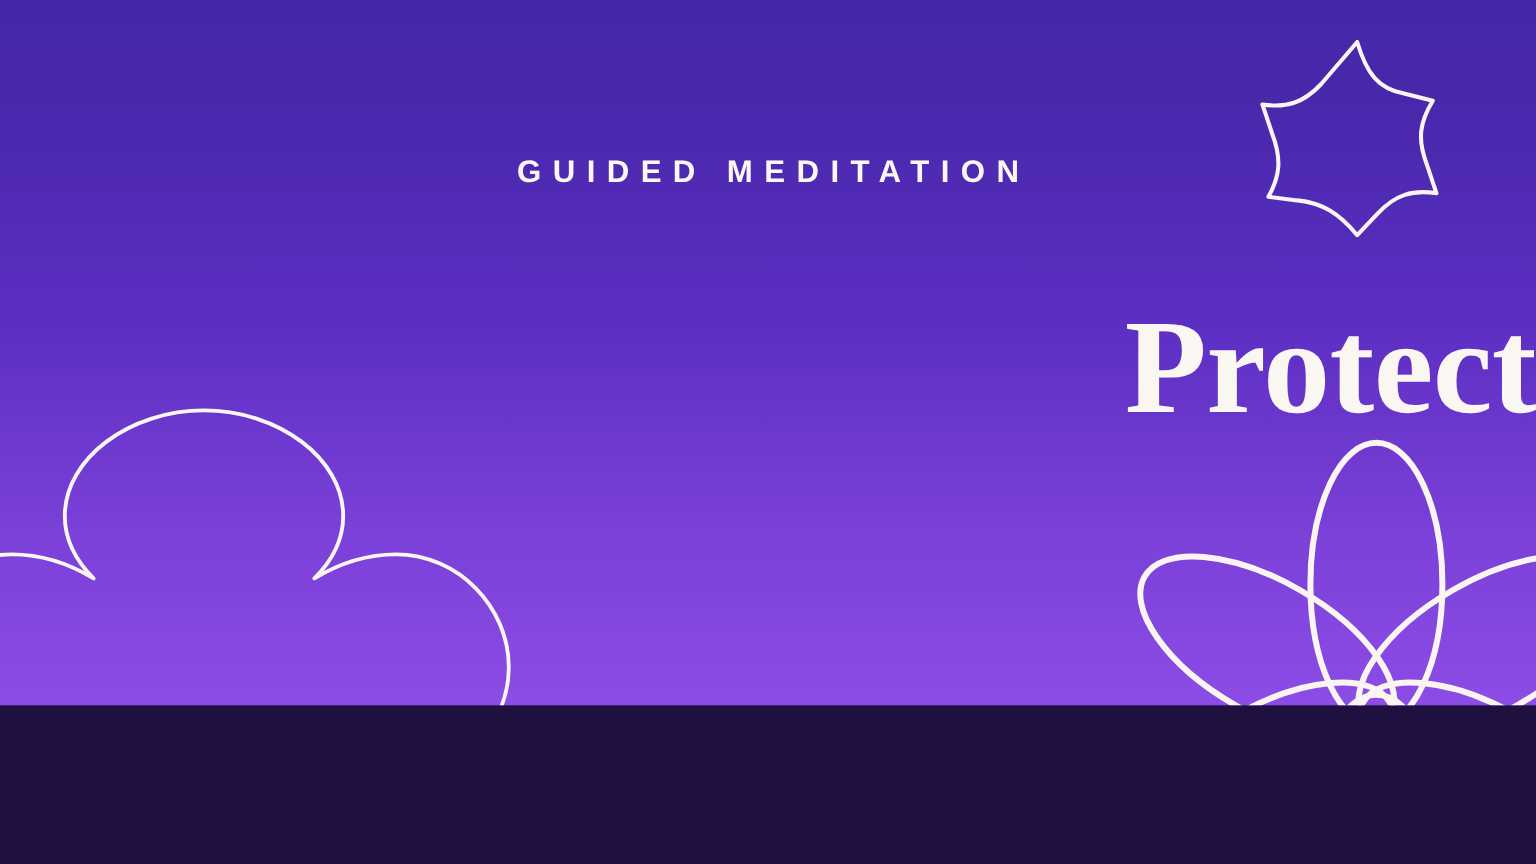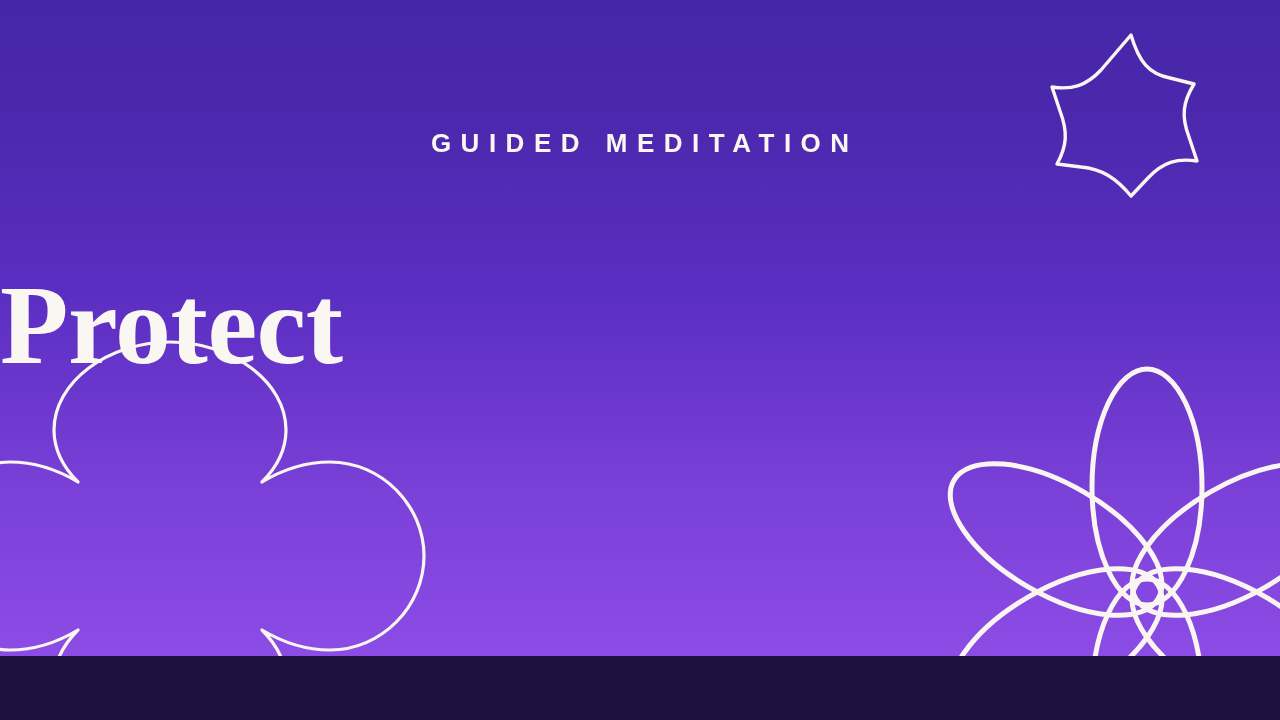--- a/index.html
+++ b/index.html
@@ -4,21 +4,21 @@
 <title>Protect Your Energy</title>
 <style>
   html, body {
     margin: 0;
     padding: 0;
     background: #201040;
   }
   #slide {
     position: relative;
     width: 1280px;
-    height: 656px;
+    height: 588px;
     overflow: hidden;
     background: linear-gradient(to bottom, #4526A8 0%, #4B28AD 18%, #5B2EC2 45%, #7A40D8 75%, #8C4CE6 100%);
     font-family: "Liberation Sans", sans-serif;
     text-decoration: underline;
   }
 
   
   .deco {
     position: absolute;
     top: 0;
@@ -60,23 +60,23 @@
     font-weight: 700;
     letter-spacing: 9.5px;
     text-indent: 9.5px;
     line-height: 34px;
     white-space: nowrap;
   }
 
   .title {
     position: absolute;
     left: 0;
-    top: 272px;
+    top: 253px;
     width: 1280px;
-    text-align: left;
+    text-align: right;
     color: #FAF7F3;
     font-family: "Liberation Serif", "DejaVu Serif", serif;
     font-size: 116px;
     font-weight: 700;
     line-height: 106px;
     letter-spacing: -0.5px;
     white-space: nowrap;
   }
   .title .line {
     display: block;

